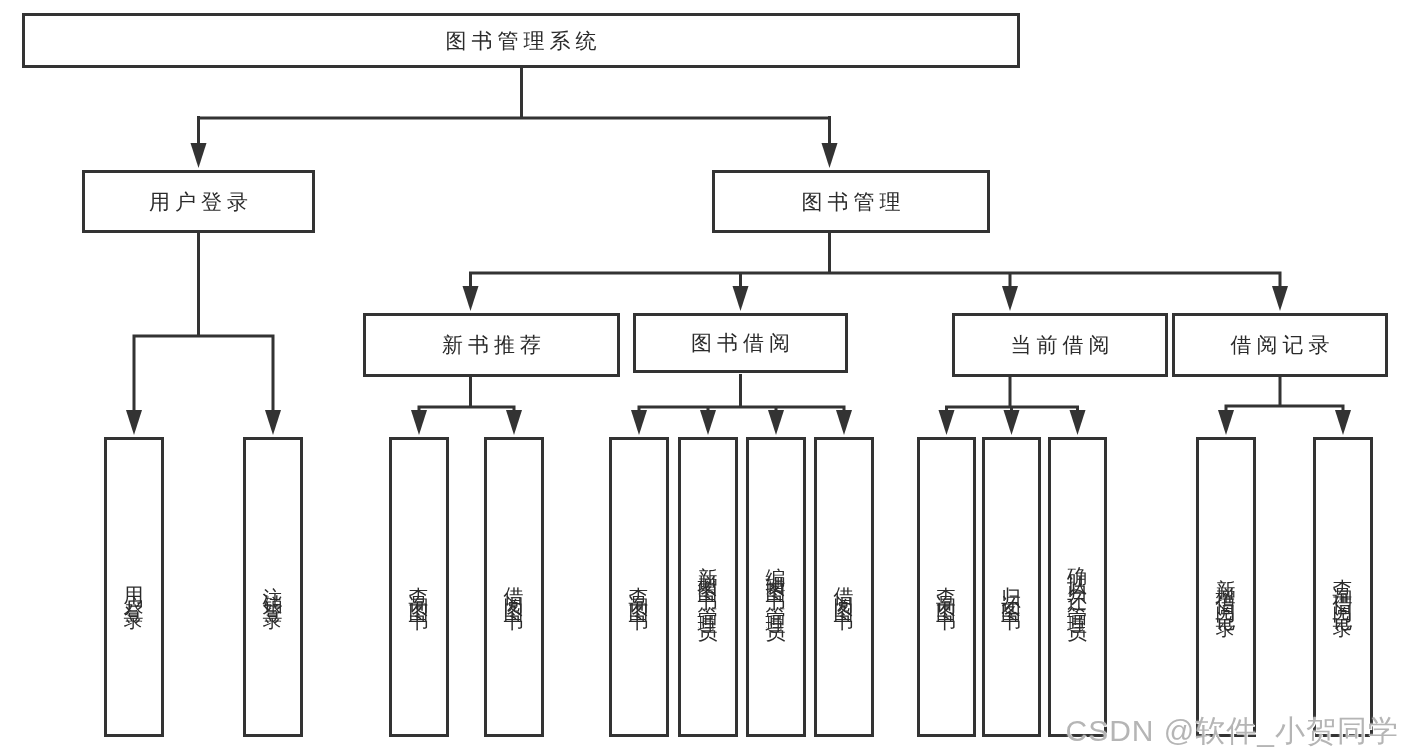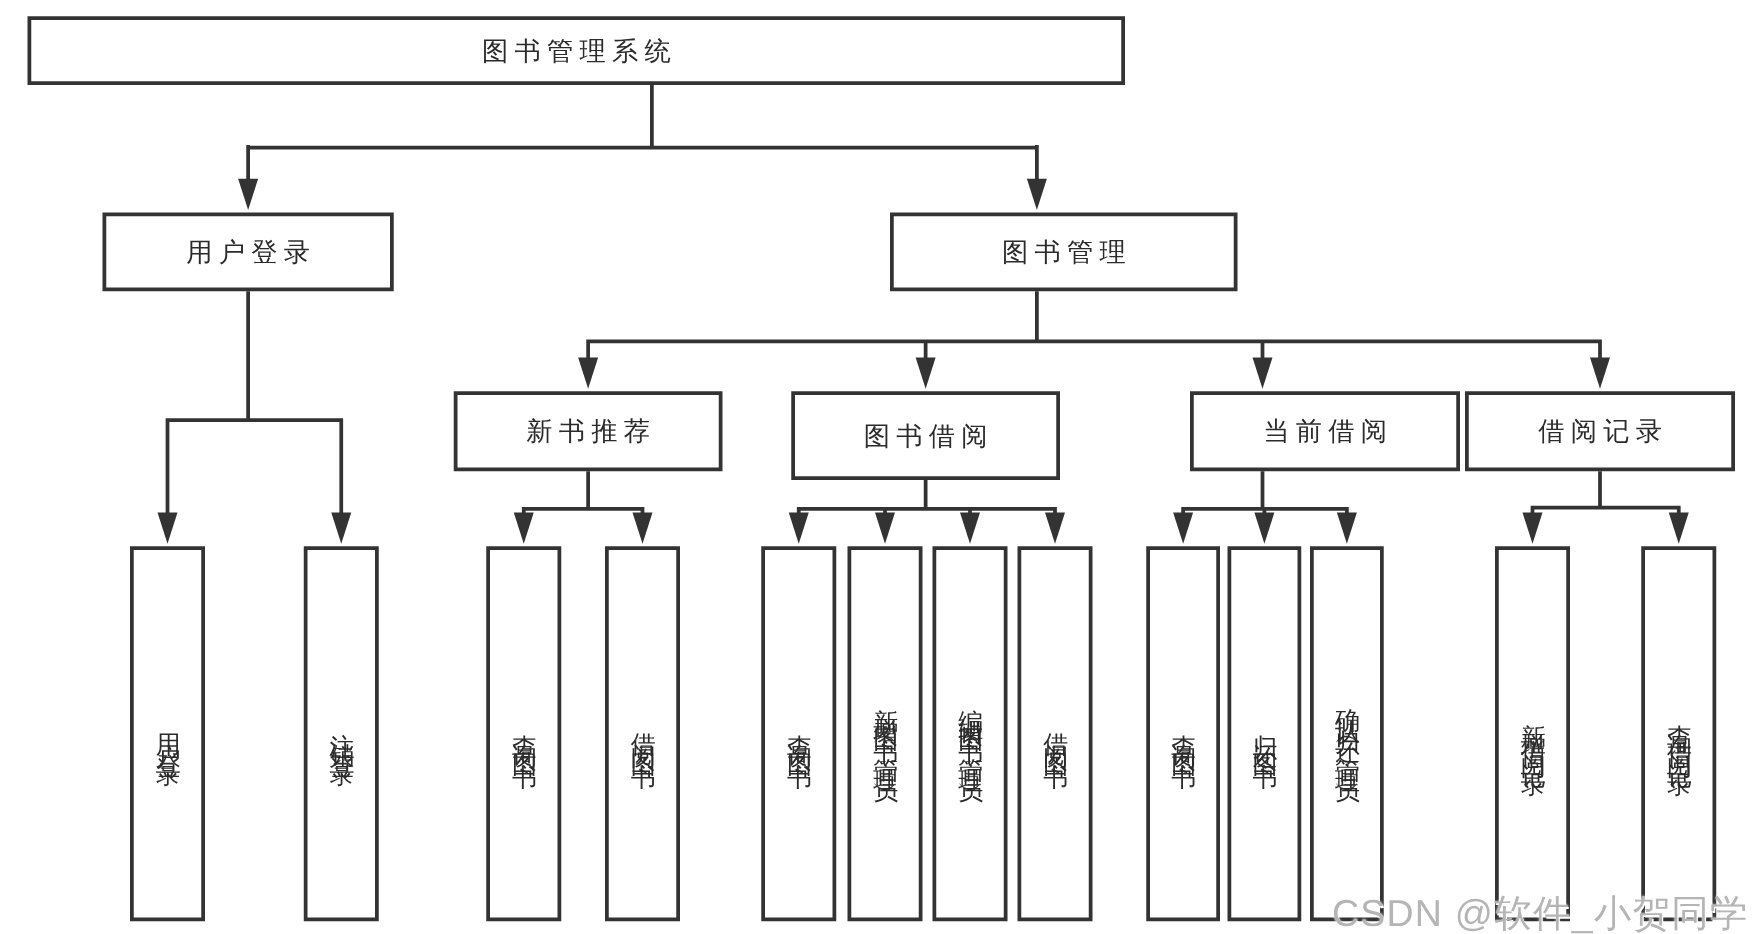--- a/index.html
+++ b/index.html
@@ -29,27 +29,27 @@
   }
   .hbox { font-size: 21px; letter-spacing: 5px; text-indent: 5px; }
   .vbox {
     writing-mode: vertical-rl;
     text-orientation: mixed;
     font-size: 20px;
     letter-spacing: 8px;
     line-height: 1;
   }
   
-  #root   { left: 22px;  top: 13px;  width: 878px; height: 55px; }
+  #root   { left: 22px;  top: 13px;  width: 998px; height: 55px; }
   
   #g-user { left: 82px;  top: 170px; width: 233px; height: 63px; }
   #g-book { left: 712px; top: 170px; width: 278px; height: 63px; }
   
-  #g-rec  { left: 363px;  top: 313px; width: 215px; height: 64px; }
-  #g-bor  { left: 633px;  top: 313px; width: 215px; height: 71px; }
+  #g-rec  { left: 363px;  top: 313px; width: 257px; height: 64px; }
+  #g-bor  { left: 633px;  top: 313px; width: 215px; height: 60px; }
   #g-cur  { left: 952px;  top: 313px; width: 216px; height: 64px; }
   #g-recs { left: 1172px; top: 313px; width: 216px; height: 64px; }
   
   .leaf { top: 437px; height: 300px; width: 60px; }
   #l-login  { left: 104px; }
   #l-logout { left: 243px; }
   #l-rec-q  { left: 389px; }
   #l-rec-b  { left: 484px; }
   #l-bor-q  { left: 609px; }
   #l-bor-a  { left: 678px; }

